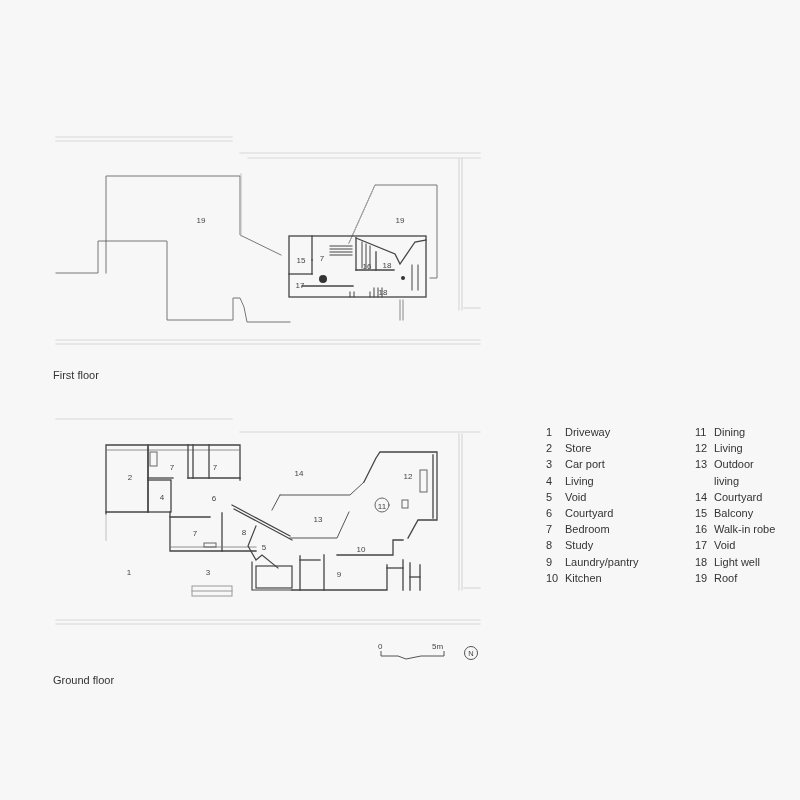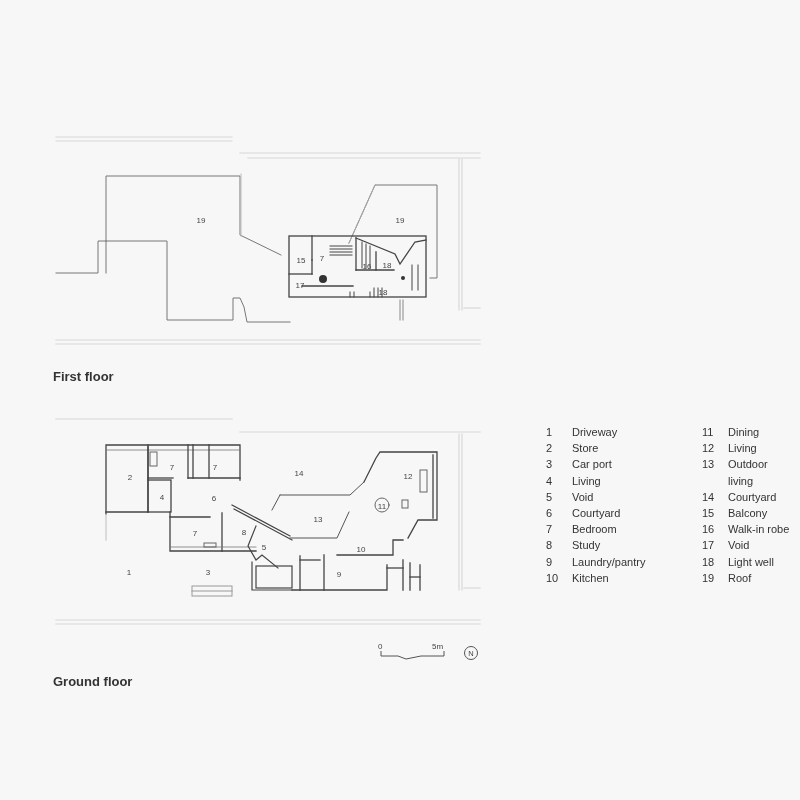--- a/index.html
+++ b/index.html
@@ -6,33 +6,32 @@
     body {
       width: 800px; height: 800px;
       background: #f7f7f7;
       position: relative;
       overflow: hidden;
       font-family: "Liberation Sans", sans-serif;
       color: #333;
     }
     svg.plan { position: absolute; left: 0; top: 0; }
     .floor-label {
-      position: absolute; font-size: 13px; color: #333;
+      position: absolute; font-size: 11px; color: #333;
       font-family: "Liberation Sans", sans-serif;
-      font-weight: bold;
     }
     .legend {
       position: absolute; left: 546px; top: 424px;
       display: flex; gap: 20px;
       font-size: 11px; line-height: 16.2px; color: #333;
     }
     .legend-col { display: flex; flex-direction: column; }
     .legend-item { display: flex; }
     .legend-num { width: 19px; flex: none; }
-    .legend-name { width: 110px; margin-left: 7px; }
+    .legend-name { width: 110px; }
     .scale {
       position: absolute; left: 376px; top: 640px; width: 100px; height: 24px;
     }
     .scale .lbl { position: absolute; font-size: 8px; color: #444; top: 2px; }
   </style>
 </head>
 <body>
 
 <svg class="plan" width="800" height="800" viewBox="0 0 800 800">
 

